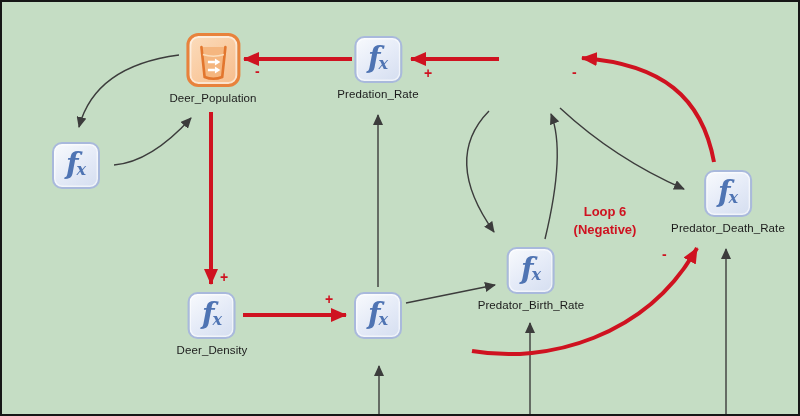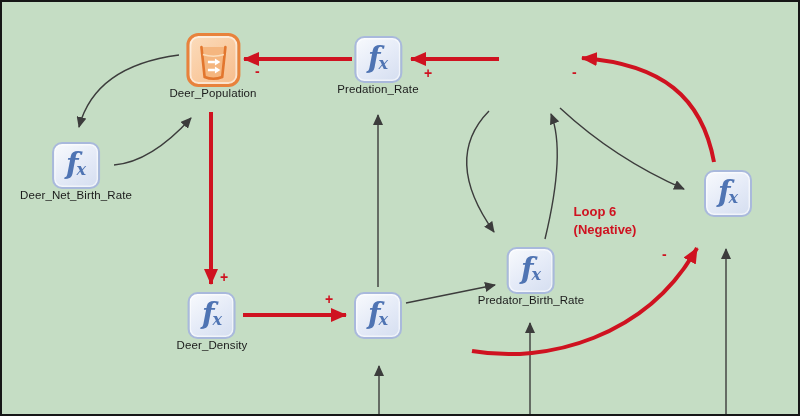--- a/index.html
+++ b/index.html
@@ -4,40 +4,40 @@
 <style>
   html,body{margin:0;padding:0;background:#ffffff;}
   .canvas{
     position:relative;width:800px;height:416px;box-sizing:border-box;
     background:#C5DDC4;border:2px solid #161616;overflow:hidden;
     font-family:"Liberation Sans",sans-serif;
   }
   svg.links{position:absolute;left:0;top:0;width:800px;height:416px;pointer-events:none;}
   .node{position:absolute;display:flex;flex-direction:column;align-items:center;transform:translateX(-50%);}
   .node-label{
-    font-size:11.5px;color:#1b1b1b;white-space:nowrap;letter-spacing:.1px;
+    margin-top:5px;font-size:11.5px;color:#1b1b1b;white-space:nowrap;letter-spacing:.1px;
   }
   .stock-icon{
     width:48px;height:48px;border:3px solid #E8823C;border-radius:12px;
     background:linear-gradient(140deg,#FBDCBC 0%,#F9C99E 60%,#F6BD8C 100%);
     box-shadow:inset 0 0 0 2px rgba(255,255,255,.55);
     display:flex;align-items:flex-end;justify-content:center;
   }
   .fx-icon{
     width:44px;height:43px;border:2px solid #A9B9DC;border-radius:10px;
     background:linear-gradient(145deg,#F8FAFD 0%,#E4EAF7 55%,#D5DEF0 100%);
     box-shadow:inset 0 0 0 1.5px rgba(255,255,255,.6);
     display:flex;align-items:center;justify-content:center;color:#4F74B3;
   }
   .fx-f{font-family:"DejaVu Serif",serif;font-style:italic;font-weight:bold;font-size:29px;line-height:1;margin-top:-3px;}
   .fx-x{font-family:"DejaVu Serif",serif;font-style:italic;font-weight:bold;font-size:16px;line-height:1;margin-top:9px;margin-left:-2px;}
   .sign{position:absolute;color:#CF1220;font-weight:bold;font-size:14px;line-height:10px;}
   .loop-label{
     position:absolute;left:603px;top:201px;transform:translateX(-50%);
-    text-align:left;color:#CF1220;font-weight:bold;font-size:13px;line-height:1.35;white-space:nowrap;
+    text-align:center;color:#CF1220;font-weight:bold;font-size:13px;line-height:1.35;white-space:nowrap;
   }
 </style>
 </head>
 <body>
 
 <div class="canvas">
 
   <div class="node" style="left:211px;top:31px">
     <div class="stock-icon">
       <svg width="34" height="40" viewBox="0 0 34 40">
@@ -59,21 +59,20 @@
     </div>
     <div class="node-label">Predation_Rate</div>
   </div>
 
 
   <div class="node" style="left:74px;top:140px">
     <div class="fx-icon">
       <span class="fx-f">f</span>
         <span class="fx-x">x</span>
     </div>
-    <div class="node-label">Deer_Net_Birth_Rate</div>
   </div>
 
   <div class="node" style="left:210px;top:290px">
     <div class="fx-icon">
       <span class="fx-f">f</span>
         <span class="fx-x">x</span>
     </div>
     <div class="node-label">Deer_Density</div>
   </div>
 
@@ -90,20 +89,21 @@
         <span class="fx-x">x</span>
     </div>
     <div class="node-label">Predator_Birth_Rate</div>
   </div>
 
   <div class="node" style="left:726px;top:168px">
     <div class="fx-icon">
       <span class="fx-f">f</span>
         <span class="fx-x">x</span>
     </div>
+    <div class="node-label">Predator_Death_Rate</div>
   </div>
 
   <svg class="links" viewBox="0 0 800 416">
     <defs>
       <marker id="redhead" viewBox="0 0 16 14" markerWidth="16" markerHeight="14" refX="15" refY="7" orient="auto" markerUnits="userSpaceOnUse">
         <path d="M0 0 L16 7 L0 14 Z" fill="#CF1220"></path>
       </marker>
       <marker id="blackhead" viewBox="0 0 11 10" markerWidth="11" markerHeight="10" refX="10" refY="5" orient="auto" markerUnits="userSpaceOnUse">
         <path d="M0 0 L11 5 L0 10 Z" fill="#3C3C3C"></path>
       </marker>

